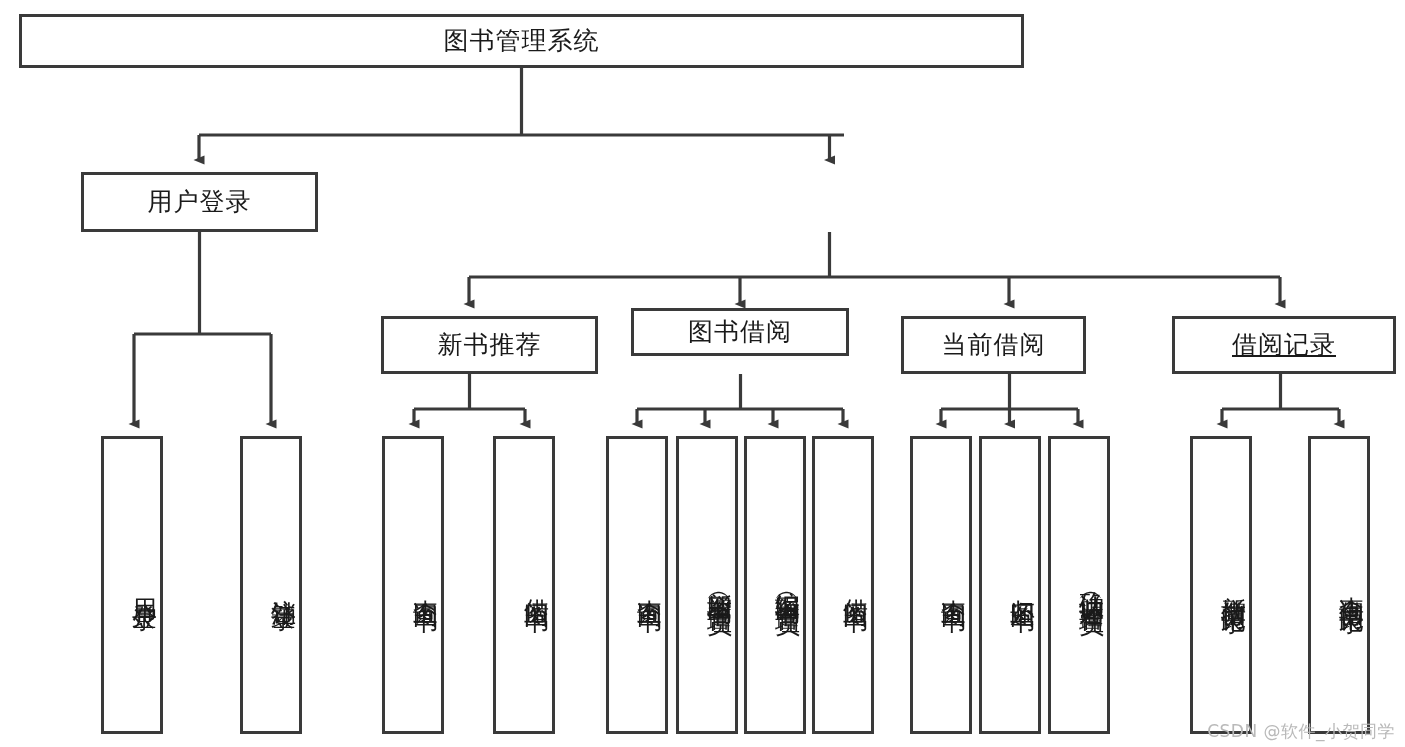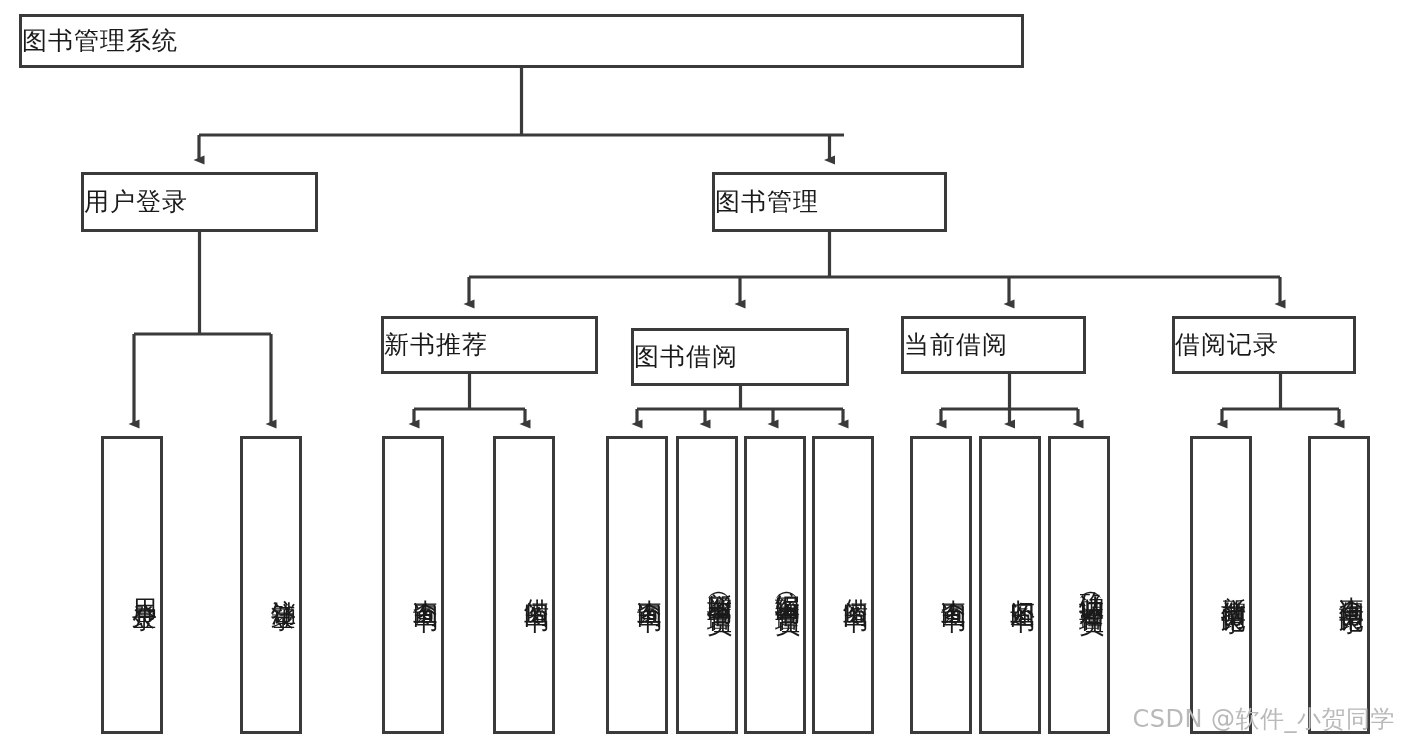--- a/index.html
+++ b/index.html
@@ -24,20 +24,21 @@
     left: 0; top: 0;
     width: 1405px; height: 747px;
     pointer-events: none;
   }
   .node {
     position: absolute;
     background: #ffffff;
     border: 3px solid #3a3a3a;
     display: flex;
     align-items: center;
+    justify-content: center;
     color: #1a1a1a;
     z-index: 2;
   }
   .node.horiz {
     font-size: 25px;
     letter-spacing: 1px;
     line-height: 1.1;
   }
   .node.root { font-size: 25px; }
   .node.vert {
@@ -53,22 +54,22 @@
   .node.vert .vtext {
     writing-mode: vertical-rl;
     text-orientation: upright;
     white-space: normal;
     text-align: center;
   }
   .node.vert.tall .vtext { padding-top: 0px; }
   .watermark {
     position: absolute;
     right: 10px;
-    bottom: 12px;
-    font-size: 24px;
+    bottom: 4px;
+    font-size: 17px;
     color: #b9b9b9;
     letter-spacing: 0.5px;
     z-index: 5;
     white-space: nowrap;
     font-family: "DejaVu Sans", "Liberation Sans", sans-serif;
   }
 </style>
 </head>
 <body>
 
@@ -124,34 +125,31 @@
     </g>
   </svg>
 
   <div class="node horiz root" style="left:19px; top:14px; width:1005px; height:54px;">
     <span>图书管理系统</span>
   </div>
 
   <div class="node horiz" style="left:81px; top:172px; width:237px; height:60px;">
     <span>用户登录</span>
   </div>
-  <div class="node horiz" style="left:712px; top:172px; width:235px; height:60px;">
-    <span>图书管理</span>
-  </div>
 
   <div class="node horiz" style="left:361px; top:316px; width:217px; height:58px;margin-left:20px;">
     <span>新书推荐</span>
   </div>
-  <div class="node horiz" style="left:631px; top:328px; width:218px; height:58px;font-family:Liberation Serif, serif;">
+  <div class="node horiz" style="left:631px; top:308px; width:218px; height:48px;font-family:Liberation Serif, serif;">
     <span>图书借阅</span>
   </div>
   <div class="node horiz" style="left:901px; top:316px; width:185px; height:58px;">
     <span>当前借阅</span>
   </div>
-  <div class="node horiz" style="left:1172px; top:316px; width:184px; height:58px;">
+  <div class="node horiz" style="left:1172px; top:316px; width:224px; height:58px;text-decoration:underline;">
     <span>借阅记录</span>
   </div>
 
   <div class="node vert" style="left:101px; top:436px; width:62px; height:298px;">
     <span class="vtext">用户登录</span>
   </div>
   <div class="node vert" style="left:240px; top:436px; width:62px; height:298px;">
     <span class="vtext">注销登录</span>
   </div>
 

